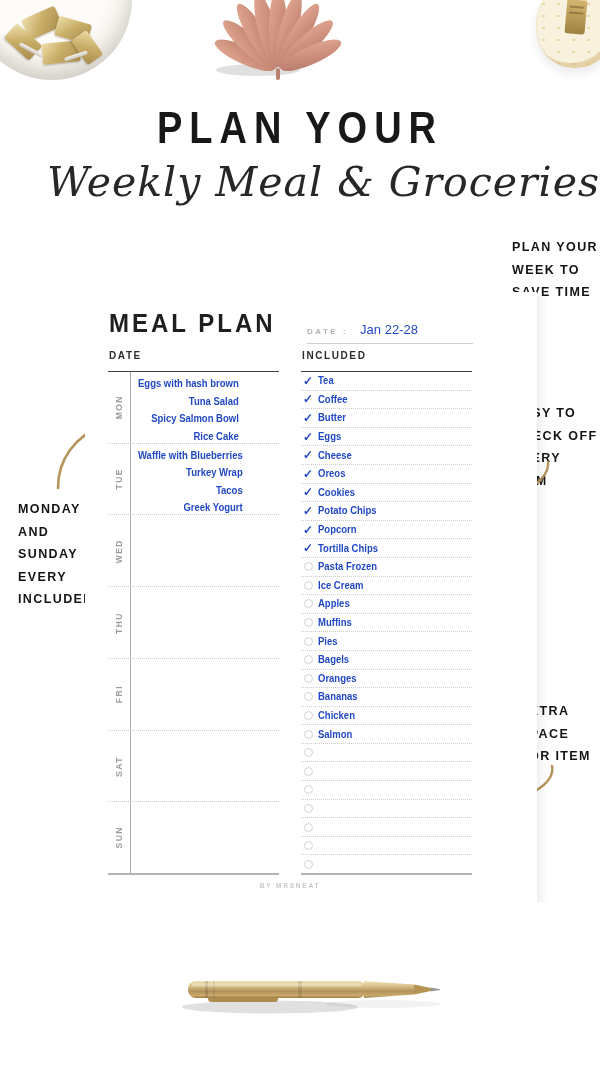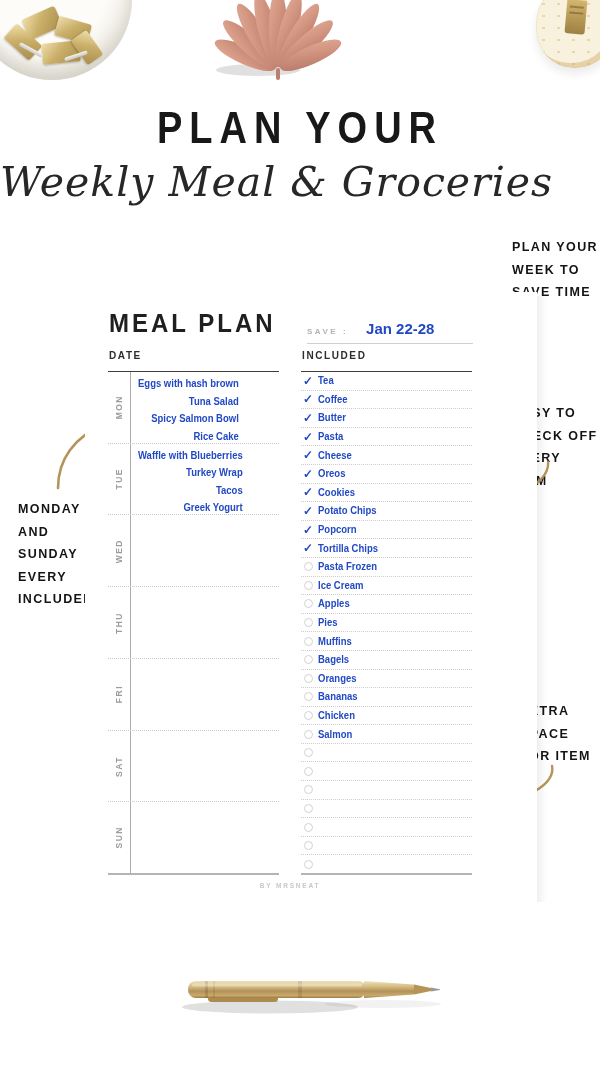--- a/index.html
+++ b/index.html
@@ -23,41 +23,41 @@
     background-image:radial-gradient(circle,#ead7a6 1.2px,rgba(0,0,0,0) 1.4px);
     background-size:15px 12px;
     box-shadow:inset -4px -7px 0 -2px rgba(201,165,90,.40), inset 0 0 0 1px #efe5c8, 0 6px 10px rgba(0,0,0,.08);}
   .dish-clip{position:absolute;left:566px;top:-2px;width:20px;height:36px;transform:rotate(5deg);
     background:linear-gradient(#d7b872,#9e8140);border-radius:3px;box-shadow:inset 0 6px 0 -4px rgba(255,255,255,.5);}
   .dish-clip i{position:absolute;left:3px;right:3px;height:2px;background:rgba(90,70,30,.45);display:block;}
   
   .h1{position:absolute;left:0;top:103px;width:100%;text-align:center;
     font-size:38px;font-weight:700;letter-spacing:7px;color:#181818;
     transform:scaleY(1.18);transform-origin:50% 0;}
-  .h2{position:absolute;left:0;top:158px;width:100%;text-align:left;
+  .h2{position:absolute;left:0;top:158px;width:100%;text-align:right;
     font-family:"DejaVu Serif",serif;font-style:italic;font-weight:400;
     font-size:41px;letter-spacing:1px;color:#272727;}
   
   .anno{position:absolute;font-size:12.5px;font-weight:700;letter-spacing:1.4px;
     color:#141414;line-height:22.5px;white-space:pre-line;}
   .anno-plan{left:512px;top:236px;}
   .anno-easy{left:512px;top:402px;}
   .anno-mon{left:18px;top:498px;}
   .anno-extra{left:520px;top:700px;}
   .arrow{position:absolute;}
   
   .page{position:absolute;left:85px;top:292px;width:452px;height:614px;background:#fff;}
   .page-shadow{position:absolute;left:503px;top:296px;width:44px;height:606px;
     background:linear-gradient(to right, rgba(0,0,0,0) 0%, rgba(0,0,0,0.12) 55%, rgba(0,0,0,0) 100%);}
   .mp-title{position:absolute;left:24px;top:16px;font-size:24px;font-weight:700;
     letter-spacing:3px;color:#1f1f1f;transform:scaleY(1.1);transform-origin:0 0;}
   .date-block{position:absolute;left:222px;top:28px;width:166px;
     border-bottom:1px solid #cfcfcf;padding-bottom:5px;}
   .date-label{font-size:8px;font-weight:700;letter-spacing:2.5px;color:#b5b2ae;}
-  .date-value{font-size:15px;font-weight:700;color:var(--blue);margin-left:18px;}
+  .date-value{font-size:13px;font-weight:400;color:var(--blue);margin-left:12px;}
   .col-header{position:absolute;top:58px;font-size:10px;font-weight:700;
     letter-spacing:1.6px;color:#2d2d2d;}
   .col-header.meals{left:24px;}
   .col-header.groc{left:217px;}
   
   .meals-table{position:absolute;left:23px;top:79px;width:171px;height:504px;
     border-top:1.5px solid #3f3f3f;border-bottom:2px solid #b4b4b4;
     display:flex;flex-direction:column;box-sizing:border-box;}
   .day-row{flex:1;display:flex;border-bottom:1px dotted #c9c9c9;min-height:0;}
   .day-row:last-child{border-bottom:none;}
@@ -175,21 +175,21 @@
     <path d="M94 6 C 98 26, 60 46, 8 49"></path>
     <path d="M8 49 L 22 40"></path>
       <path d="M8 49 L 24 55"></path>
   </g>
 </svg>
 
 <div class="page-shadow"></div>
 <div class="page">
   <div class="mp-title">MEAL PLAN</div>
   <div class="date-block">
-    <span class="date-label">SAVE :</span><span class="date-value">Jan 22-28</span>
+    <span class="date-label">DATE :</span><span class="date-value">Jan 22-28</span>
   </div>
   <div class="col-header meals">DATE</div>
   <div class="col-header groc">INCLUDED</div>
   <div class="meals-table">
       <div class="day-row">
         <div class="day-label-cell">
           <span class="day-label">MON</span>
         </div>
         <div class="day-items">
           <div class="meal-item">Eggs with hash brown</div>
@@ -255,21 +255,21 @@
       <div class="g-row">
         <div class="g-prefix">
           <span class="g-check">✓</span>
         </div>
         <span class="g-label">Butter</span>
       </div>
       <div class="g-row">
         <div class="g-prefix">
           <span class="g-check">✓</span>
         </div>
-        <span class="g-label">Pasta</span>
+        <span class="g-label">Eggs</span>
       </div>
       <div class="g-row">
         <div class="g-prefix">
           <span class="g-check">✓</span>
         </div>
         <span class="g-label">Cheese</span>
       </div>
       <div class="g-row">
         <div class="g-prefix">
           <span class="g-check">✓</span>
@@ -315,27 +315,27 @@
       <div class="g-row">
         <div class="g-prefix">
           <span class="g-circle"></span>
         </div>
         <span class="g-label">Apples</span>
       </div>
       <div class="g-row">
         <div class="g-prefix">
           <span class="g-circle"></span>
         </div>
+        <span class="g-label">Muffins</span>
+      </div>
+      <div class="g-row">
+        <div class="g-prefix">
+          <span class="g-circle"></span>
+        </div>
         <span class="g-label">Pies</span>
-      </div>
-      <div class="g-row">
-        <div class="g-prefix">
-          <span class="g-circle"></span>
-        </div>
-        <span class="g-label">Muffins</span>
       </div>
       <div class="g-row">
         <div class="g-prefix">
           <span class="g-circle"></span>
         </div>
         <span class="g-label">Bagels</span>
       </div>
       <div class="g-row">
         <div class="g-prefix">
           <span class="g-circle"></span>

